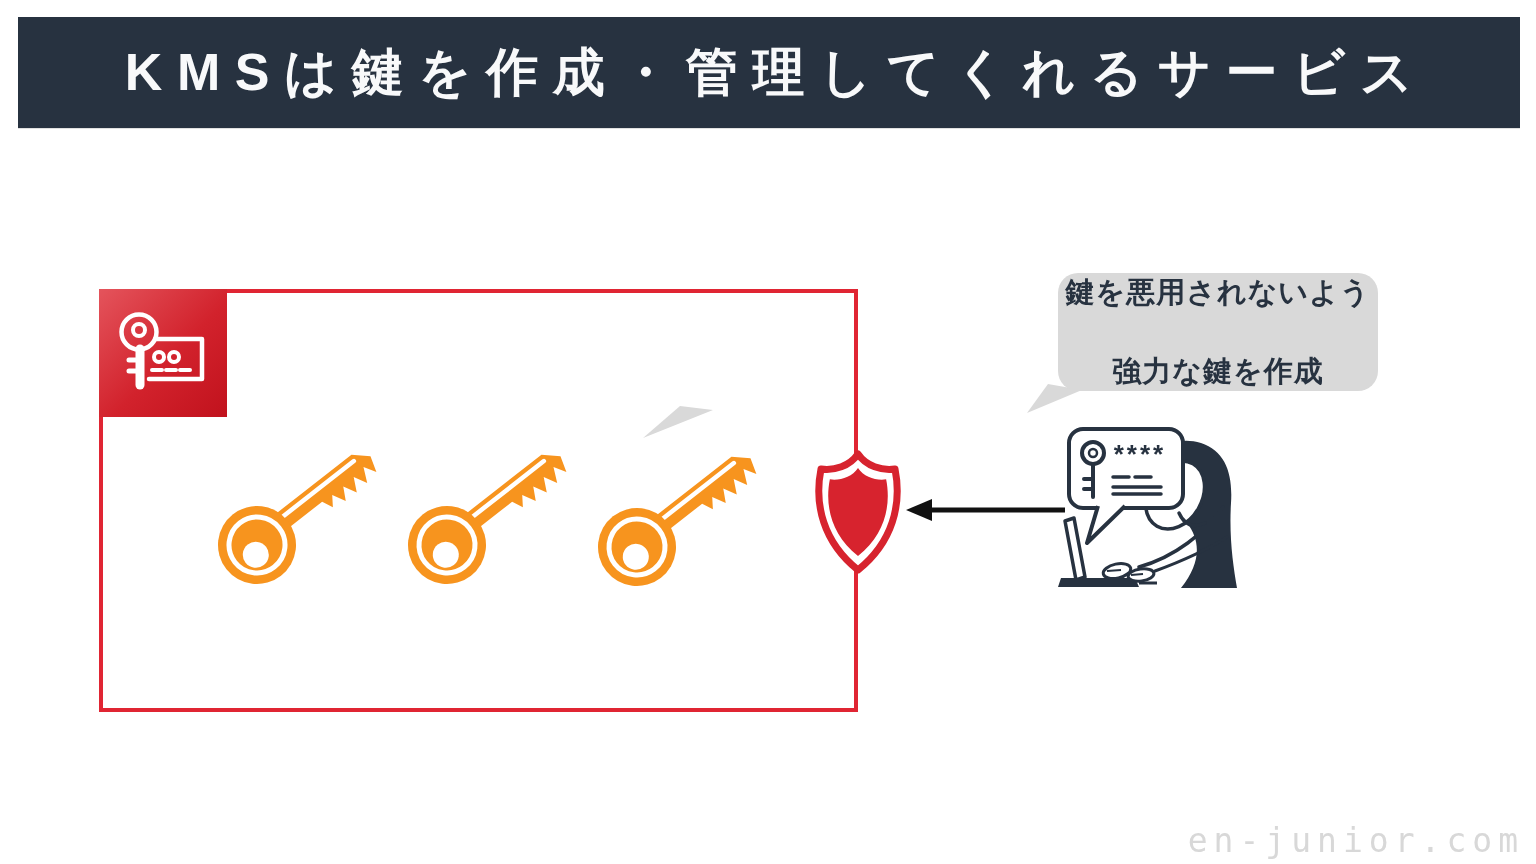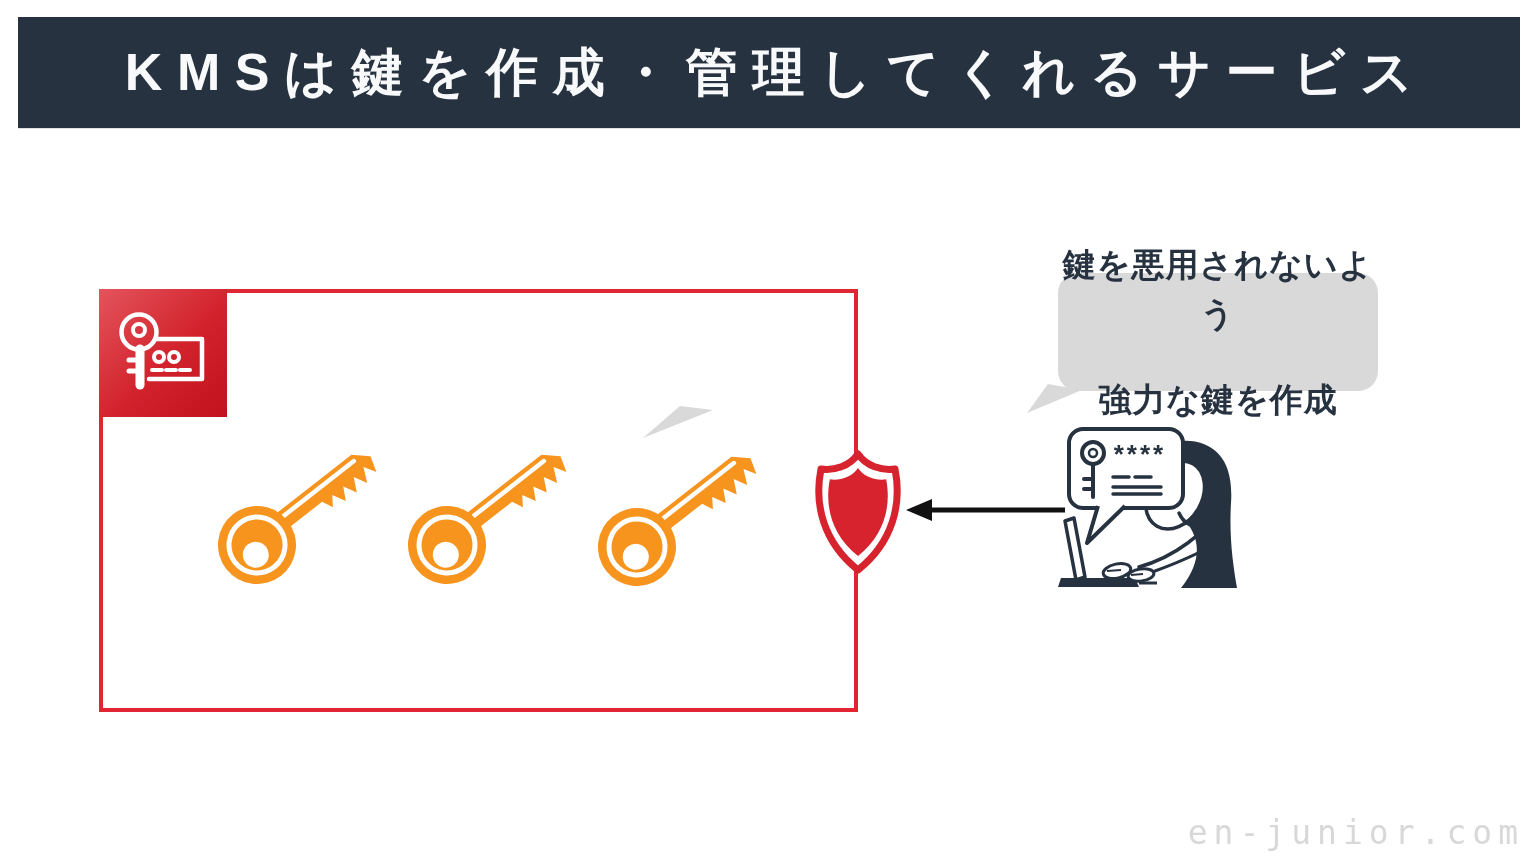--- a/index.html
+++ b/index.html
@@ -37,30 +37,30 @@
     position:absolute;background:#d9d9d9;color:#273240;font-weight:bold;
     display:flex;flex-direction:column;align-items:center;justify-content:center;
     z-index:5;
   }
   .bubble-create{
     left:655px;top:352px;width:257px;height:58px;border-radius:16px;
     font-size:30px;letter-spacing:2px;white-space:nowrap;
   }
   .bubble-protect{
     left:1058px;top:273px;width:320px;height:118px;border-radius:20px;
-    font-size:33px;letter-spacing:1px;line-height:1.5;text-align:center;gap:36px;
+    font-size:29px;letter-spacing:1px;line-height:1.5;text-align:center;gap:36px;
   }
   .tail-svg{position:absolute;z-index:4;}
   
   .arrow-svg{position:absolute;left:900px;top:493px;z-index:4;}
   
   .person-svg{position:absolute;left:1055px;top:425px;z-index:3;}
   
   .watermark{
-    position:absolute;right:12px;bottom:12px;color:#d8d8d8;
+    position:absolute;right:12px;bottom:4px;color:#d8d8d8;
     font-family:"DejaVu Sans Mono",monospace;font-size:33px;letter-spacing:6px;
   }
 </style>
 </head>
 <body>
 
 <div class="stage">
 
   <header class="banner">
     <h1>KMSは鍵を作成・管理してくれるサービス</h1>

